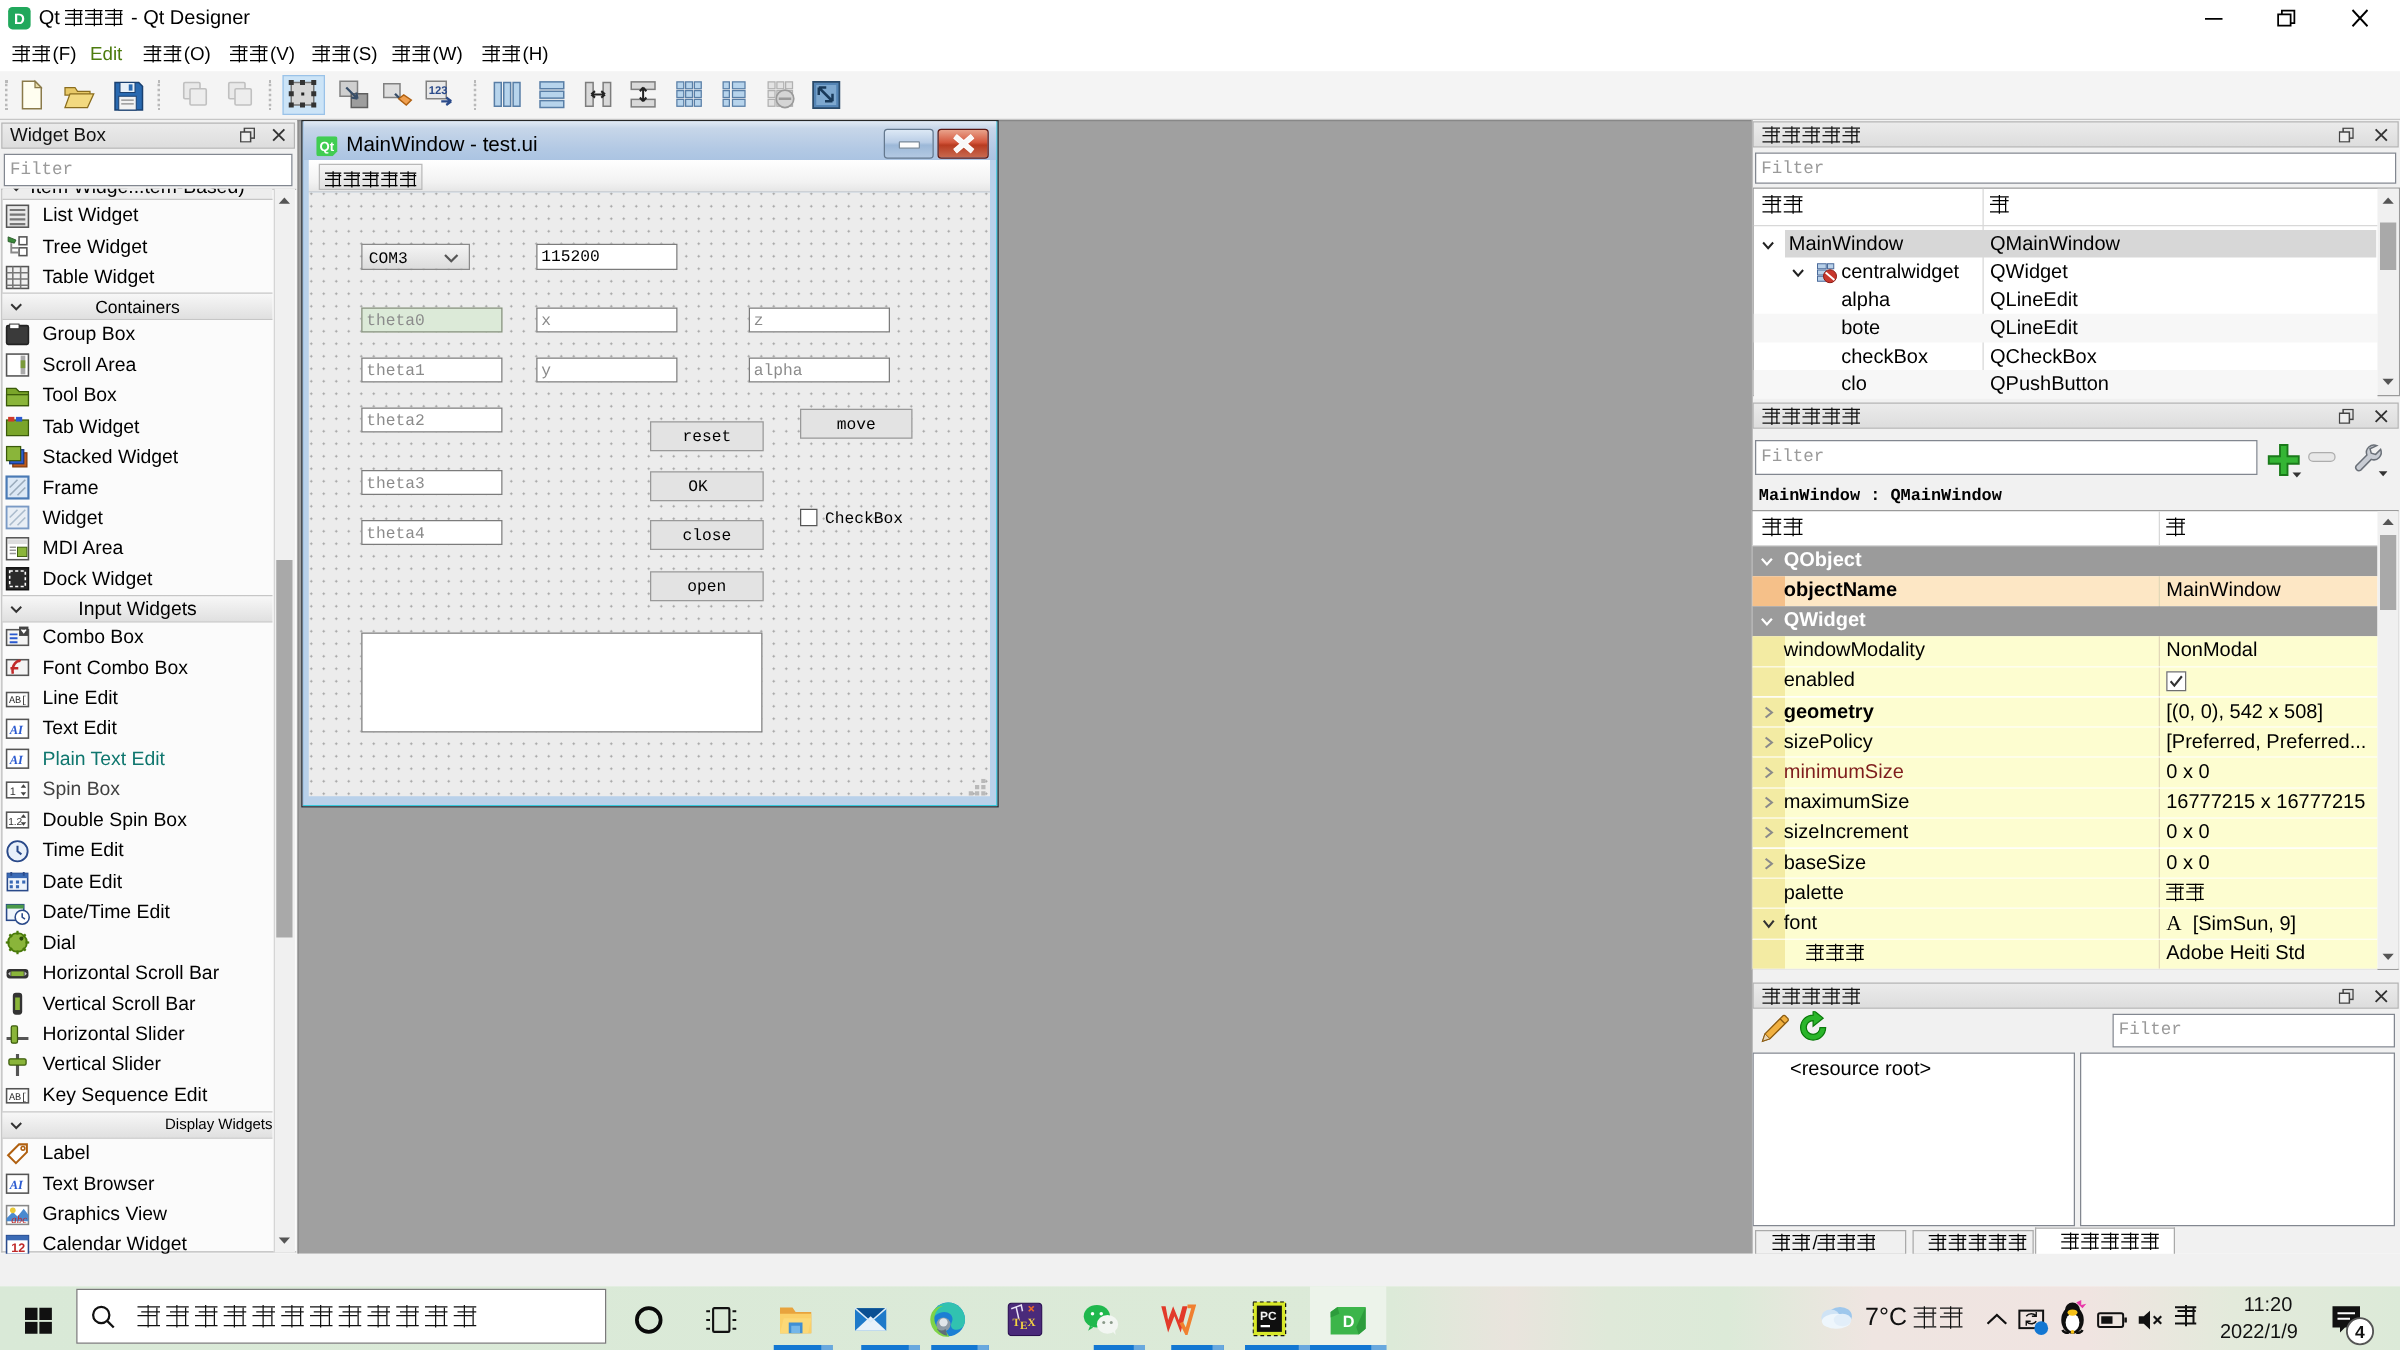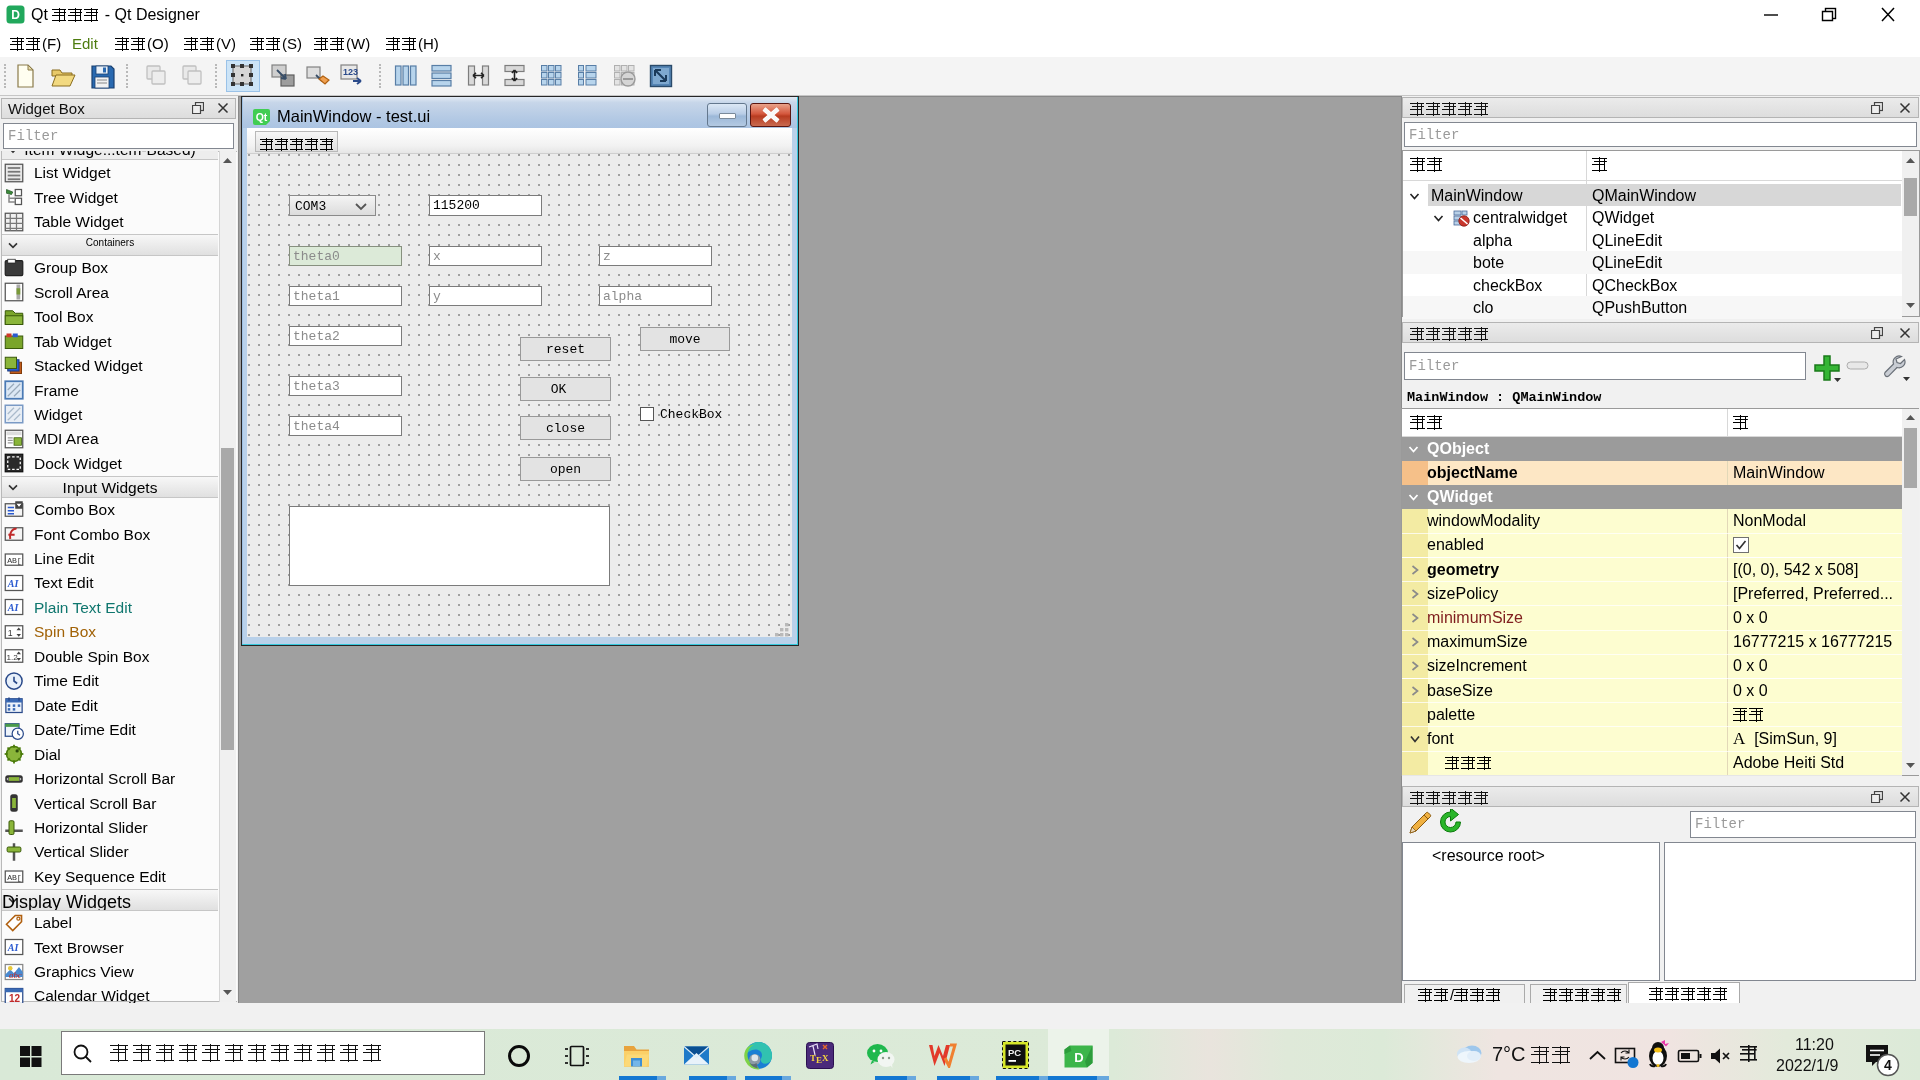--- a/index.html
+++ b/index.html
@@ -204,21 +204,21 @@
 <div class="abs" style="left:34px;top:188.54999999999998px;font:normal 15.5px 'Liberation Sans',sans-serif;color:#000;white-space:nowrap;letter-spacing:0">Tree Widget</div>
 <svg class="abs" style="left:4px;top:211.49999999999997px" width="20" height="20" viewBox="0 0 16 16">
     <rect x="1" y="1" width="14" height="14" fill="#f0f0f0" stroke="#555"></rect>
     <path d="M1 5 h14 M1 9 h14 M1 13 h14 M5 1 v14 M10 1 v14" stroke="#777" stroke-width="1"></path>
   </svg>
 <div class="abs" style="left:34px;top:212.99999999999997px;font:normal 15.5px 'Liberation Sans',sans-serif;color:#000;white-space:nowrap;letter-spacing:0">Table Widget</div>
 <div class="abs" style="left:2px;top:233.94999999999996px;width:216px;height:21.8px;background:linear-gradient(#f7f7f7,#e0e0e0);border-top:1px solid #c6c6c6;border-bottom:1px solid #c6c6c6;overflow:hidden">
     <svg class="abs" style="left:5px;top:0px" width="12" height="21.8" viewBox="0 0 12 21.8">
       <path d="M2 8.4 l4 4 l4-4" fill="none" stroke="#333" stroke-width="1.6"></path>
     </svg>
-    <div style="position:absolute;left:0;right:0;top:1.9000000000000004px;text-align:center;font-size:10px;color:#000">Containers</div>
+    <div style="position:absolute;left:0;right:0;top:1.9000000000000004px;text-align:center;font-size:14px;color:#000">Containers</div>
   </div>
 <svg class="abs" style="left:4px;top:257.75px" width="20" height="20" viewBox="0 0 16 16">
     <rect x="1" y="2" width="14" height="12" rx="1" fill="#3a3a3a" stroke="#222"></rect>
     <rect x="3" y="1" width="6" height="3" fill="#fff" stroke="#222" stroke-width="0.6"></rect>
   </svg>
 <div class="abs" style="left:34px;top:259.25px;font:normal 15.5px 'Liberation Sans',sans-serif;color:#000;white-space:nowrap;letter-spacing:0">Group Box</div>
 <svg class="abs" style="left:4px;top:282.2px" width="20" height="20" viewBox="0 0 16 16">
     <rect x="1" y="1" width="14" height="14" fill="#fff" stroke="#555"></rect>
     <rect x="10" y="2" width="3" height="12" fill="#aaa"></rect>
     <rect x="10" y="5" width="3" height="5" fill="#7a9a3a"></rect>
@@ -294,21 +294,21 @@
 <svg class="abs" style="left:4px;top:597.4000000000001px" width="20" height="20" viewBox="0 0 16 16">
     <rect x="1" y="2" width="14" height="12" fill="#fff" stroke="#555"></rect>
     <text x="3" y="11.5" font-size="8" font-weight="bold" font-style="italic" font-family="Liberation Serif" fill="#2a5ad0">AI</text>
   </svg>
 <div class="abs" style="left:34px;top:598.9000000000001px;font:normal 15.5px 'Liberation Sans',sans-serif;color:#0f766e;white-space:nowrap;letter-spacing:0">Plain Text Edit</div>
 <svg class="abs" style="left:4px;top:621.8500000000001px" width="20" height="20" viewBox="0 0 16 16">
     <rect x="1" y="3" width="14" height="10" fill="#fff" stroke="#555"></rect>
     <text x="3" y="11" font-size="7" fill="#333">1</text>
     <path d="M10 6.5 l1.8-2.2 1.8 2.2 z M10 9.5 l1.8 2.2 1.8-2.2 z" fill="#444"></path>
   </svg>
-<div class="abs" style="left:34px;top:623.3500000000001px;font:normal 15.5px 'Liberation Sans',sans-serif;color:#a16207;white-space:nowrap;letter-spacing:0">Spin Box</div>
+<div class="abs" style="left:34px;top:623.3500000000001px;font:normal 15.5px 'Liberation Sans',sans-serif;color:#404040;white-space:nowrap;letter-spacing:0">Spin Box</div>
 <svg class="abs" style="left:4px;top:646.3000000000002px" width="20" height="20" viewBox="0 0 16 16">
     <rect x="1" y="3" width="14" height="10" fill="#fff" stroke="#555"></rect>
     <text x="2" y="11" font-size="6.5" fill="#333">1.2</text>
     <path d="M10 6.5 l1.8-2.2 1.8 2.2 z M10 9.5 l1.8 2.2 1.8-2.2 z" fill="#444"></path>
   </svg>
 <div class="abs" style="left:34px;top:647.8000000000002px;font:normal 15.5px 'Liberation Sans',sans-serif;color:#000;white-space:nowrap;letter-spacing:0">Double Spin Box</div>
 <svg class="abs" style="left:4px;top:670.7500000000002px" width="20" height="20" viewBox="0 0 16 16">
     <circle cx="8" cy="8" r="6.5" fill="#e8f0fa" stroke="#2a4a8a" stroke-width="1.2"></circle>
     <path d="M8 4.5 v3.5 l2.5 2" stroke="#2a4a8a" stroke-width="1.3" fill="none"></path>
   </svg>
@@ -372,21 +372,21 @@
 <div class="abs" style="left:34px;top:843.4000000000005px;font:normal 15.5px 'Liberation Sans',sans-serif;color:#000;white-space:nowrap;letter-spacing:0">Vertical Slider</div>
 <svg class="abs" style="left:4px;top:866.3500000000006px" width="20" height="20" viewBox="0 0 16 16">
     <rect x="1" y="4" width="14" height="9" fill="#fff" stroke="#555"></rect>
     <text x="2.5" y="11" font-size="6.5" font-family="Liberation Mono" fill="#333">AB[</text>
   </svg>
 <div class="abs" style="left:34px;top:867.8500000000006px;font:normal 15.5px 'Liberation Sans',sans-serif;color:#000;white-space:nowrap;letter-spacing:0">Key Sequence Edit</div>
 <div class="abs" style="left:2px;top:888.8000000000006px;width:216px;height:21.8px;background:linear-gradient(#f7f7f7,#e0e0e0);border-top:1px solid #c6c6c6;border-bottom:1px solid #c6c6c6;overflow:hidden">
     <svg class="abs" style="left:5px;top:0px" width="12" height="21.8" viewBox="0 0 12 21.8">
       <path d="M2 8.4 l4 4 l4-4" fill="none" stroke="#333" stroke-width="1.6"></path>
     </svg>
-    <div style="position:absolute;left:0;right:0;top:1.9000000000000004px;text-align:left;font-size:18px;color:#000">Display Widgets</div>
+    <div style="position:absolute;left:0;right:0;top:1.9000000000000004px;text-align:right;font-size:12px;color:#000">Display Widgets</div>
   </div>
 <svg class="abs" style="left:4px;top:912.6000000000006px" width="20" height="20" viewBox="0 0 16 16">
     <path d="M2 9 L9 2 l5 0 0 5 -7 7 z" fill="#fff" stroke="#b06010" stroke-width="1.3"></path>
     <circle cx="11.5" cy="4.5" r="1.2" fill="none" stroke="#b06010"></circle>
   </svg>
 <div class="abs" style="left:34px;top:914.1000000000006px;font:normal 15.5px 'Liberation Sans',sans-serif;color:#000;white-space:nowrap;letter-spacing:0">Label</div>
 <svg class="abs" style="left:4px;top:937.0500000000006px" width="20" height="20" viewBox="0 0 16 16">
     <rect x="1" y="2" width="14" height="12" fill="#fff" stroke="#555"></rect>
     <text x="3" y="11.5" font-size="8" font-weight="bold" font-style="italic" font-family="Liberation Serif" fill="#2a5ad0">AI</text>
   </svg>

